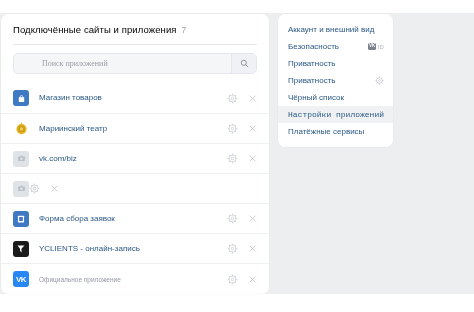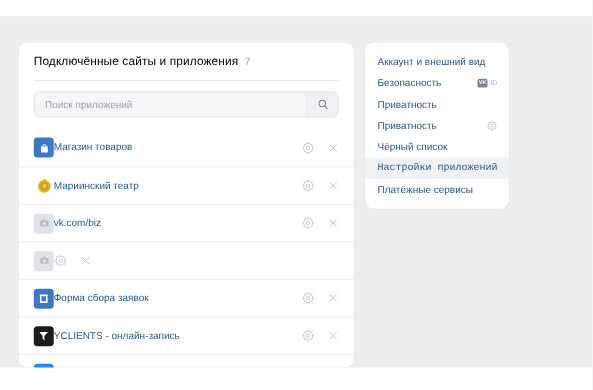--- a/index.html
+++ b/index.html
@@ -34,22 +34,23 @@
     height: 18px;
     background: #ffffff;
   }
   .layout {
     position: absolute;
     left: 0; top: 13px;
     width: 394px;
     height: 281px;
     display: flex;
     gap: 9px;
-    padding: 21px 15px 0 15px;
-    box-sizing: border-box;
+    padding: 1px 15px 0 15px;
+    box-sizing: border-box;
+    justify-content: center;
   }
 
   
   .main-card {
     width: 268px;
     background: #ffffff;
     border-radius: 7px;
     box-sizing: border-box;
     overflow: hidden;
     flex: none;
@@ -85,25 +86,26 @@
     border: 1px solid #e4e6eb;
     display: flex;
     align-items: center;
     box-sizing: border-box;
   }
   .search-input {
     flex: 1;
     border: none;
     outline: none;
     background: transparent;
-    font-family: Liberation Sans, sans-serif;
+    font-family: Liberation Serif, serif;
     font-size: 8px;
     color: #626d7a;
     padding: 0 8px;
     height: 100%;
+    margin-left: 20px;
   }
   .search-input::placeholder { color: #9aa0a8; }
   .search-btn {
     width: 24px;
     height: 100%;
     border-left: 1px solid #e4e6eb;
     background: #eff1f4;
     border-radius: 0 4px 4px 0;
     display: flex;
     align-items: center;
@@ -130,21 +132,21 @@
     border-radius: 3px;
     flex: none;
     display: flex;
     align-items: center;
     justify-content: center;
     overflow: hidden;
   }
   .app-texts {
     flex: 1;
     min-width: 0;
-    margin-left: 0;
+    margin-left: 10px;
     display: flex;
     flex-direction: column;
     justify-content: center;
   }
   .app-title {
     font-size: 8px;
     color: #2a5885;
     line-height: 10px;
     white-space: nowrap;
     overflow: hidden;

